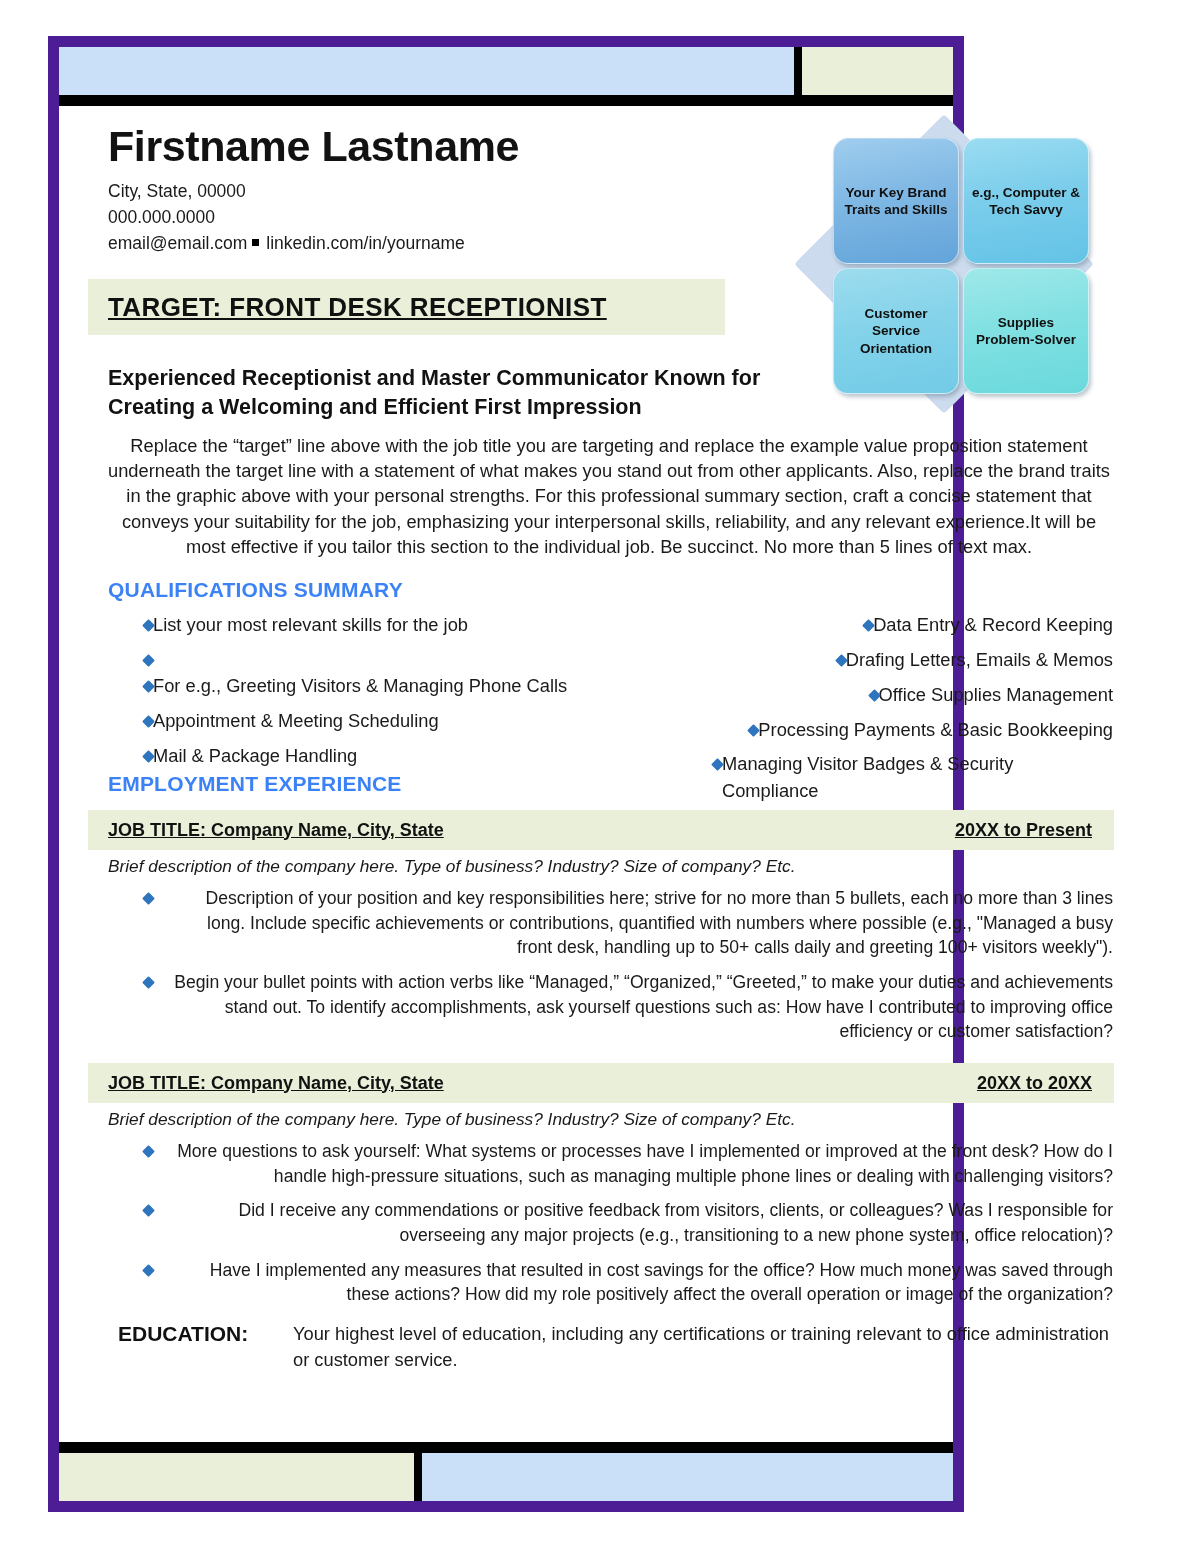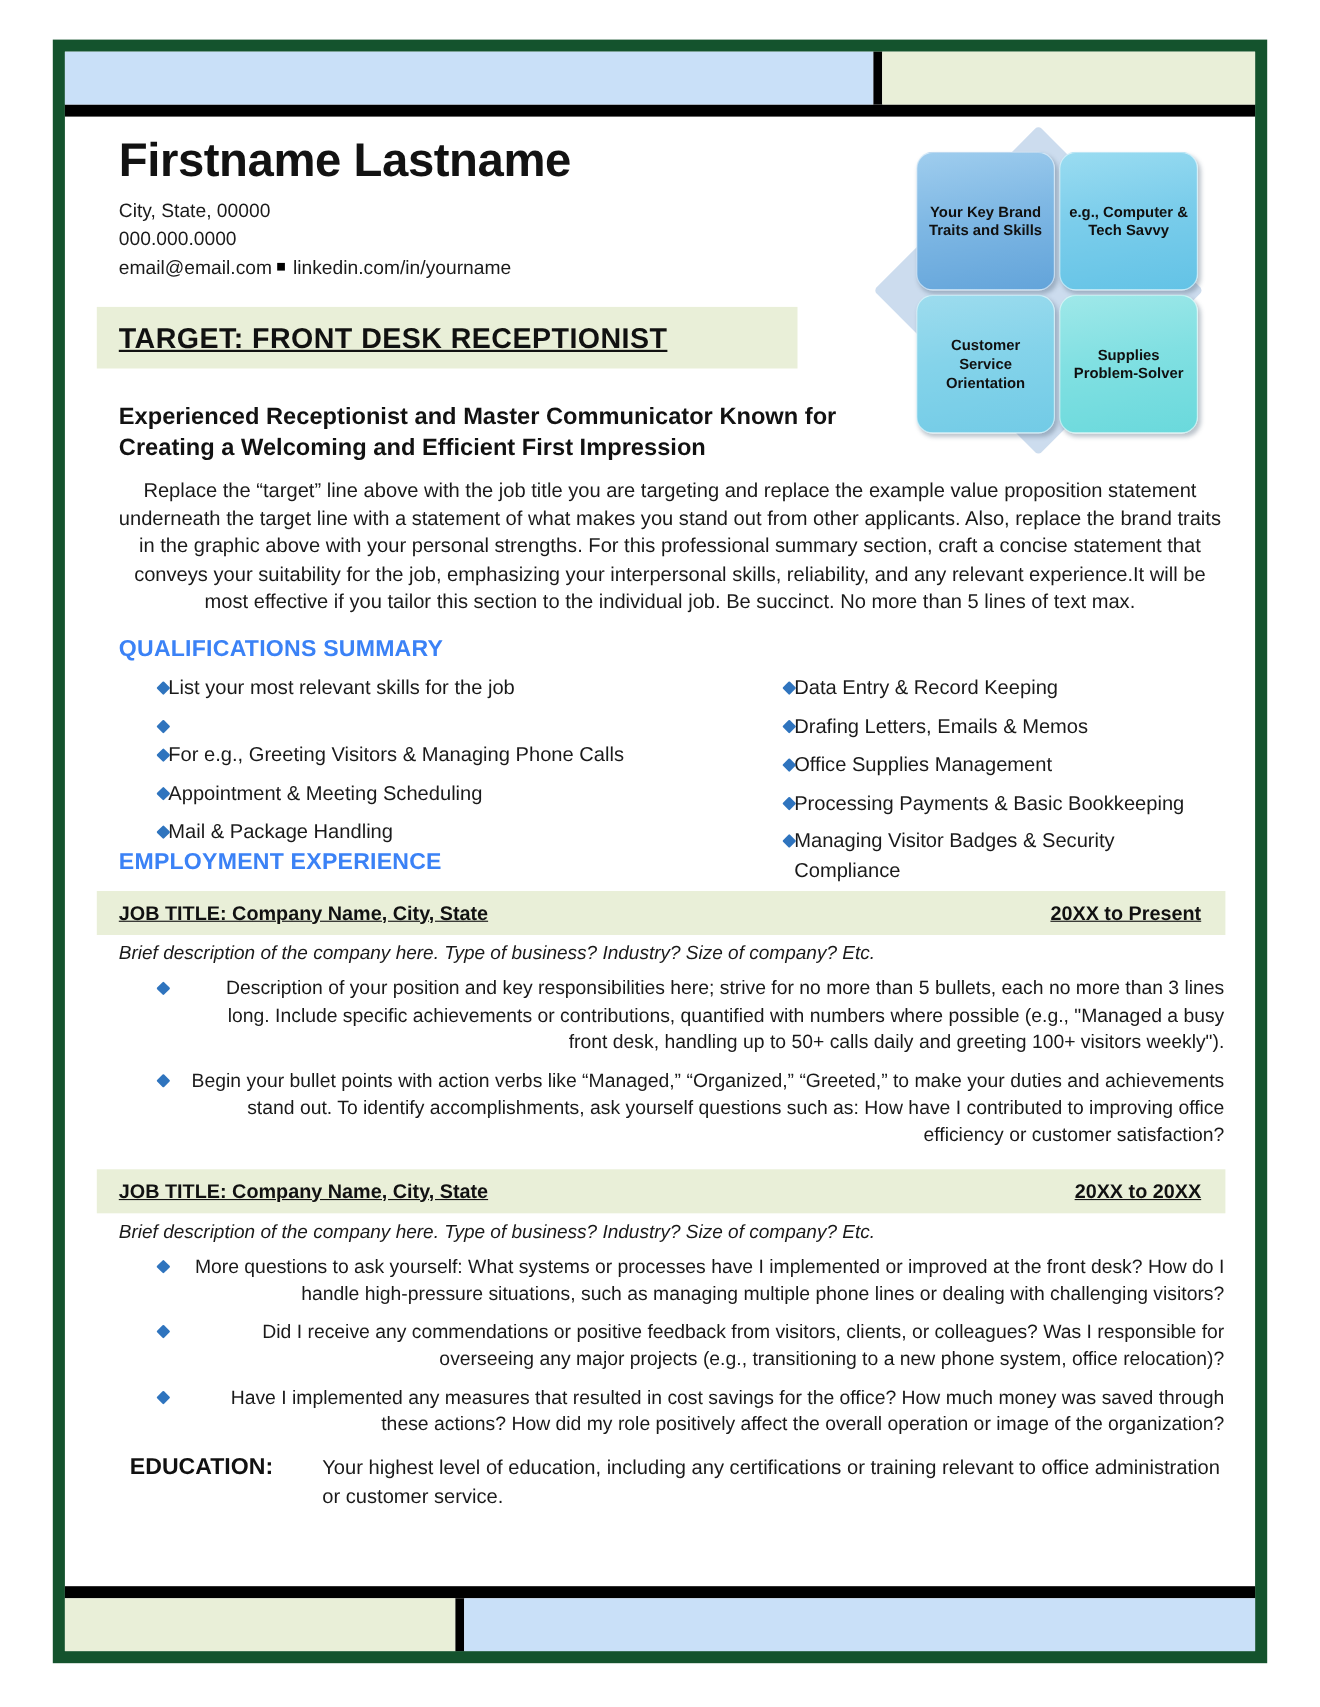--- a/index.html
+++ b/index.html
@@ -13,23 +13,23 @@
     font-family: "Liberation Sans", sans-serif;
     color: #111111;
     overflow: hidden;
   }
 
   
   .page {
     position: absolute;
     left: 48px;
     top: 36px;
-    width: 1104px;
+    width: 916px;
     height: 1476px;
-    border: 11px solid #14532d;
+    border: 11px solid #4c1d95;
     box-sizing: border-box;
     background: #ffffff;
   }
 
   
   .topbar, .bottombar {
     position: absolute;
     left: 0;
     width: 100%;
     height: 59px;
@@ -208,21 +208,21 @@
   .qcol { display: block; }
   .qitem {
     display: flex;
     align-items: flex-start;
     font-size: 18.3px;
     line-height: 1.44;
     margin-bottom: 8.5px;
     color: #1a1a1a;
   }
   .qitem .dia { margin-right: 0; }
-  .qcol.right .qitem { padding-left: 9px; }
+  .qcol.right .qitem { padding-left: 9px; justify-content: flex-end; }
 
   .dia {
     flex: 0 0 auto;
     width: 9px;
     height: 9px;
     background: #2f74be;
     transform: rotate(45deg);
     margin: 9px 22px 0 36px;
     border-radius: 1px;
   }

